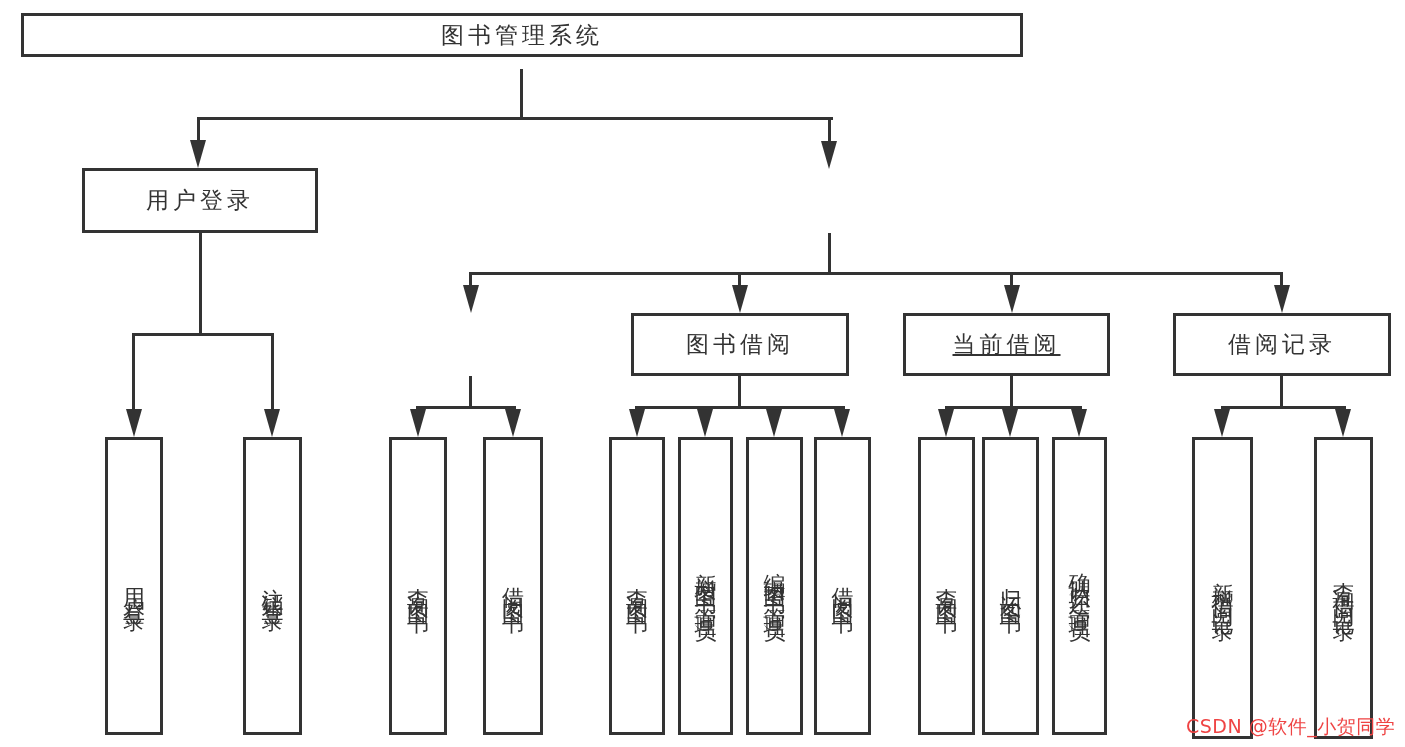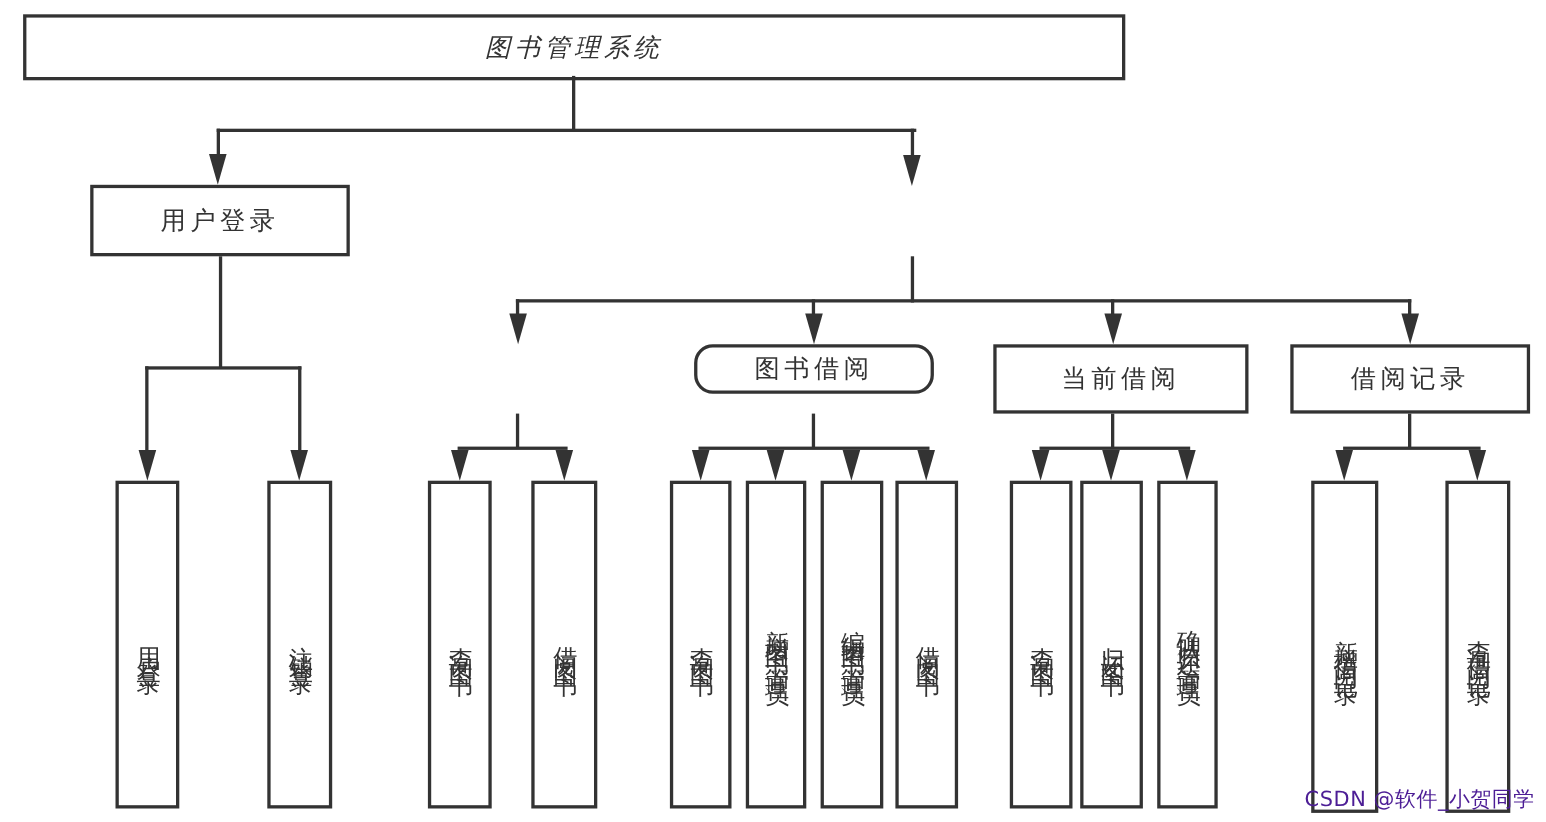--- a/index.html
+++ b/index.html
@@ -6,26 +6,26 @@
   #canvas{
     position:relative;width:1405px;height:747px;background:#ffffff;overflow:hidden;
     font-family:"DejaVu Sans","Liberation Sans",sans-serif;color:#333333;
   }
   
   .box{
     position:absolute;box-sizing:border-box;border:3px solid #333333;background:#ffffff;
     display:flex;align-items:center;justify-content:center;
     font-size:23px;letter-spacing:4px;white-space:nowrap;
   }
-  .root       {left:21px;  top:13px;  width:1002px;height:60px;font-style:italic;}
+  .root       {left:21px;  top:13px;  width:1002px;height:44px;}
   .l2-login   {left:82px;  top:168px; width:236px; height:65px;}
   .l2-mgmt    {left:712px; top:169px; width:235px; height:64px;}
   .l3-new     {left:362px; top:313px; width:218px; height:63px;}
-  .l3-borrow  {left:631px; top:313px; width:218px; height:45px;border-radius:17px;}
-  .l3-current {left:903px; top:313px; width:232px; height:63px;}
+  .l3-borrow  {left:631px; top:313px; width:218px; height:63px;}
+  .l3-current {left:903px; top:313px; width:207px; height:63px;text-decoration:underline;}
   .l3-records {left:1173px;top:313px; width:218px; height:63px;}
   
   .leaf{
     position:absolute;top:437px;height:298px;box-sizing:border-box;
     border:3px solid #333333;background:#ffffff;
     display:flex;align-items:center;justify-content:center;
   }
   .leaf .vtxt{
     writing-mode:vertical-rl;text-orientation:mixed;
     font-size:22px;letter-spacing:8px;line-height:1;color:#333333;
@@ -47,21 +47,21 @@
   
   .ln{position:absolute;background:#333333;}
   .arr{
     position:absolute;width:0;height:0;
     border-left:8px solid transparent;border-right:8px solid transparent;
     border-top:28px solid #333333;
   }
   
   .watermark{
     position:absolute;left:1186px;top:714px;z-index:5;
-    font-size:19px;letter-spacing:0.5px;color:#4c1d95;white-space:nowrap;
+    font-size:19px;letter-spacing:0.5px;color:#ef4444;white-space:nowrap;
   }
 </style>
 </head>
 <body>
 
 <div id="canvas">
 
   <div class="box root">
     <span>图书管理系统</span>
   </div>

